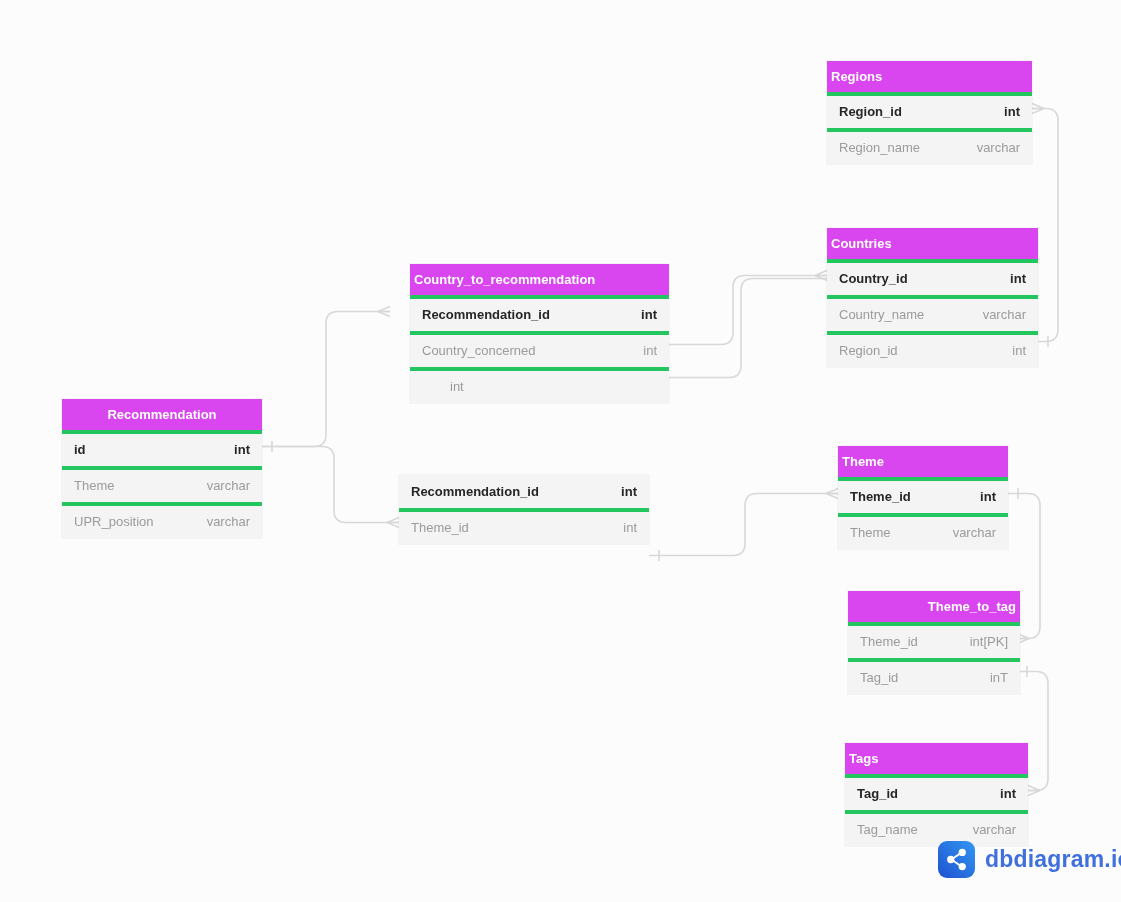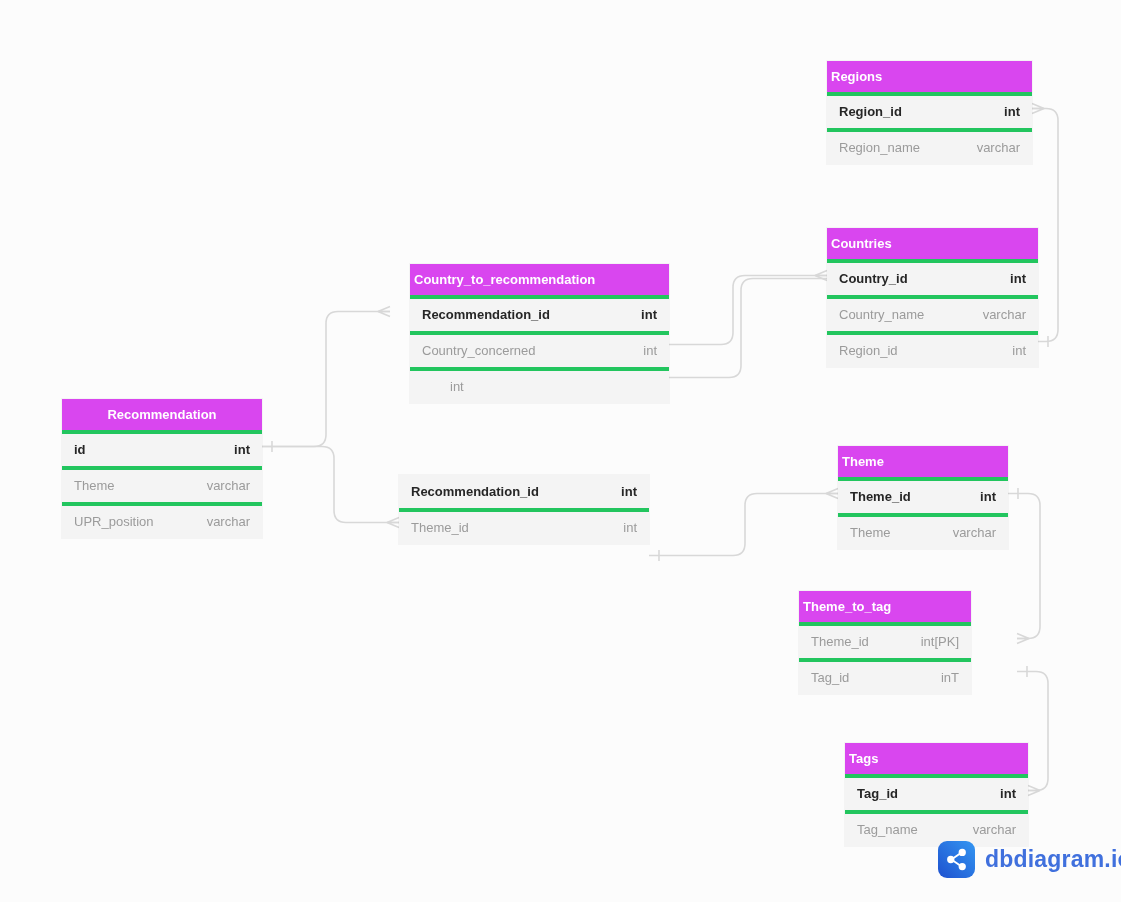--- a/index.html
+++ b/index.html
@@ -158,21 +158,21 @@
       <div class="hdr">Theme</div>
       <div class="row pk">
         <span>Theme_id</span>
         <span class="ctype">int</span>
       </div>
       <div class="row">
         <span>Theme</span>
         <span class="ctype">varchar</span>
       </div>
     </div>
-    <div class="db-table" style="left: 799px; top: 591px; width: 172px;">
+    <div class="db-table" style="left: 848px; top: 591px; width: 172px; text-align: right;">
       <div class="hdr">Theme_to_tag</div>
       <div class="row">
         <span>Theme_id</span>
         <span class="ctype">int[PK]</span>
       </div>
       <div class="row">
         <span>Tag_id</span>
         <span class="ctype">inT</span>
       </div>
     </div>

